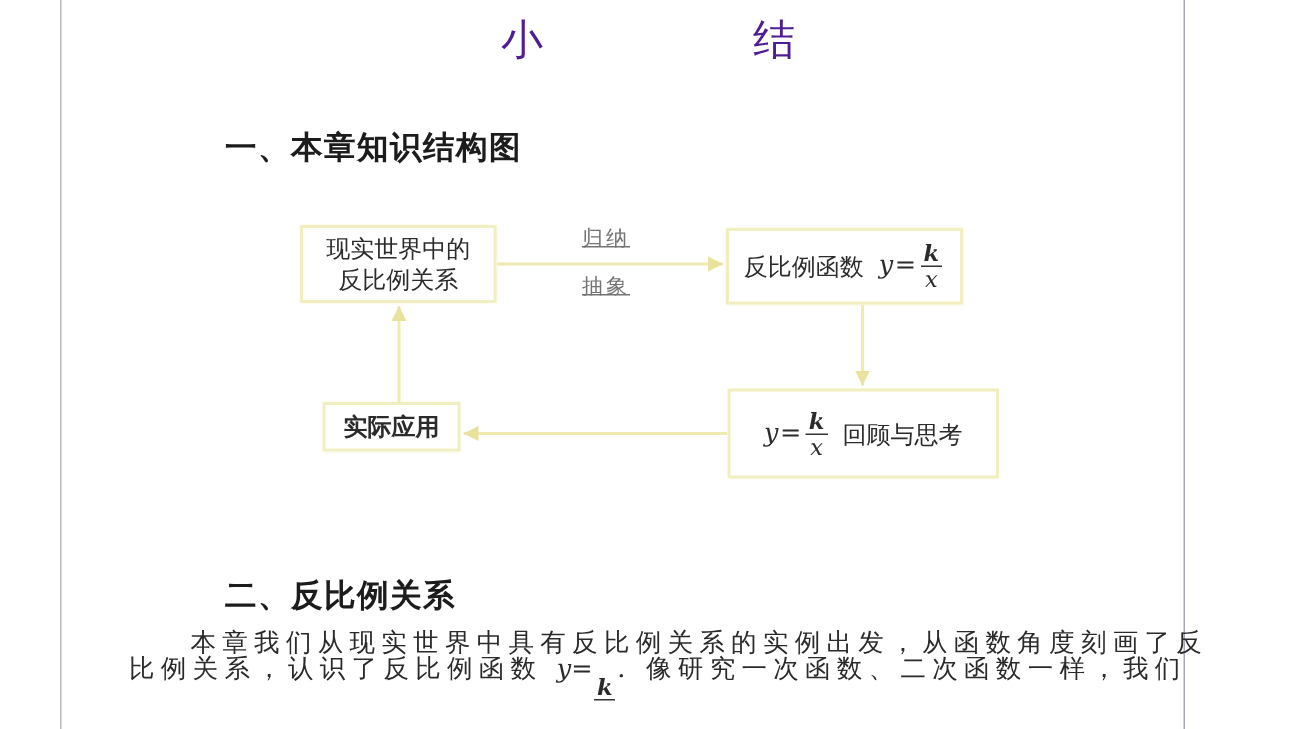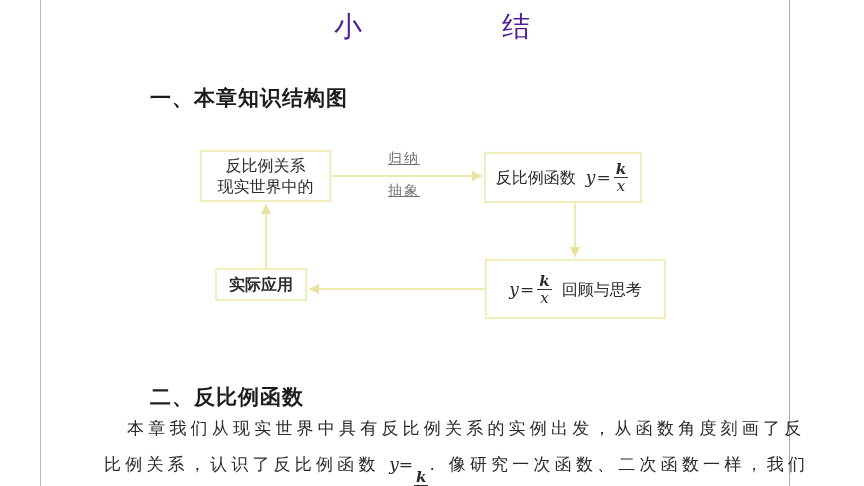--- a/index.html
+++ b/index.html
@@ -45,21 +45,21 @@
     text-decoration: underline;
   }
   .lbl-top { left: 388px; top: 150px; }
   .lbl-bot { left: 388px; top: 182px; }
   svg.arrows { position: absolute; left: 0; top: 0; }
   .para {
     position: absolute; left: 86px; width: 700px;
     font-size: 17px; letter-spacing: 4.2px; color: #2a2a2a; white-space: nowrap;
   }
   .p1 { top: 417px; left: 127px; }
-  .p2 { top: 453px; margin-left: 18px; }
+  .p2 { top: 434px; }
   .inline-frac { display: inline-flex; flex-direction: column; align-items: center; vertical-align: -12px; margin: 0 1px; letter-spacing: 0; }
   .inline-frac .num { font-style: italic; font-weight: bold; font-size: 15px; line-height: 15px; border-bottom: 1px solid #333; padding: 0 2px; }
   .ital { font-style: italic; letter-spacing: 0; }
 </style>
 </head>
 <body>
 
 <div class="margin-line margin-left"></div>
 <div class="margin-line margin-right"></div>
 
@@ -77,22 +77,22 @@
   <line x1="331" y1="176" x2="482" y2="176" stroke="#efeab0" stroke-width="2" marker-end="url(#ah)"></line>
 
   <line x1="575" y1="203" x2="575" y2="257" stroke="#efeab0" stroke-width="2" marker-end="url(#ah)"></line>
 
   <line x1="485" y1="289" x2="309" y2="289" stroke="#efeab0" stroke-width="2" marker-end="url(#ah)"></line>
 
   <line x1="266" y1="268" x2="266" y2="204" stroke="#efeab0" stroke-width="2" marker-end="url(#ah)"></line>
 </svg>
 
 <div class="box box1">
+  <span>现实世界中的</span>
   <span>反比例关系</span>
-  <span>现实世界中的</span>
 </div>
 
 <div class="label-edge lbl-top">归纳</div>
 <div class="label-edge lbl-bot">抽象</div>
 
 <div class="box box2">
   <span>反比例函数</span>
   <span class="mathwrap math">
     <span>y</span>
     <span class="eq">=</span>
@@ -112,21 +112,21 @@
       <span class="den">x</span>
     </span>
   </span>
   <span>回顾与思考</span>
 </div>
 
 <div class="box box4">
   <span>实际应用</span>
 </div>
 
-<div class="heading h2">二、反比例函数</div>
+<div class="heading h2">二、反比例关系</div>
 
 <div class="para p1">本章我们从现实世界中具有反比例关系的实例出发，从函数角度刻画了反</div>
 <div class="para p2">
   <span>比例关系，认识了反比例函数</span>
   <span class="ital">y</span><span class="ital" style="font-style:normal">=</span><span class="inline-frac">
       <span class="num">k</span>
     </span><span>. 像研究一次函数、二次函数一样，我们</span>
 </div>
 
 </body></html>

